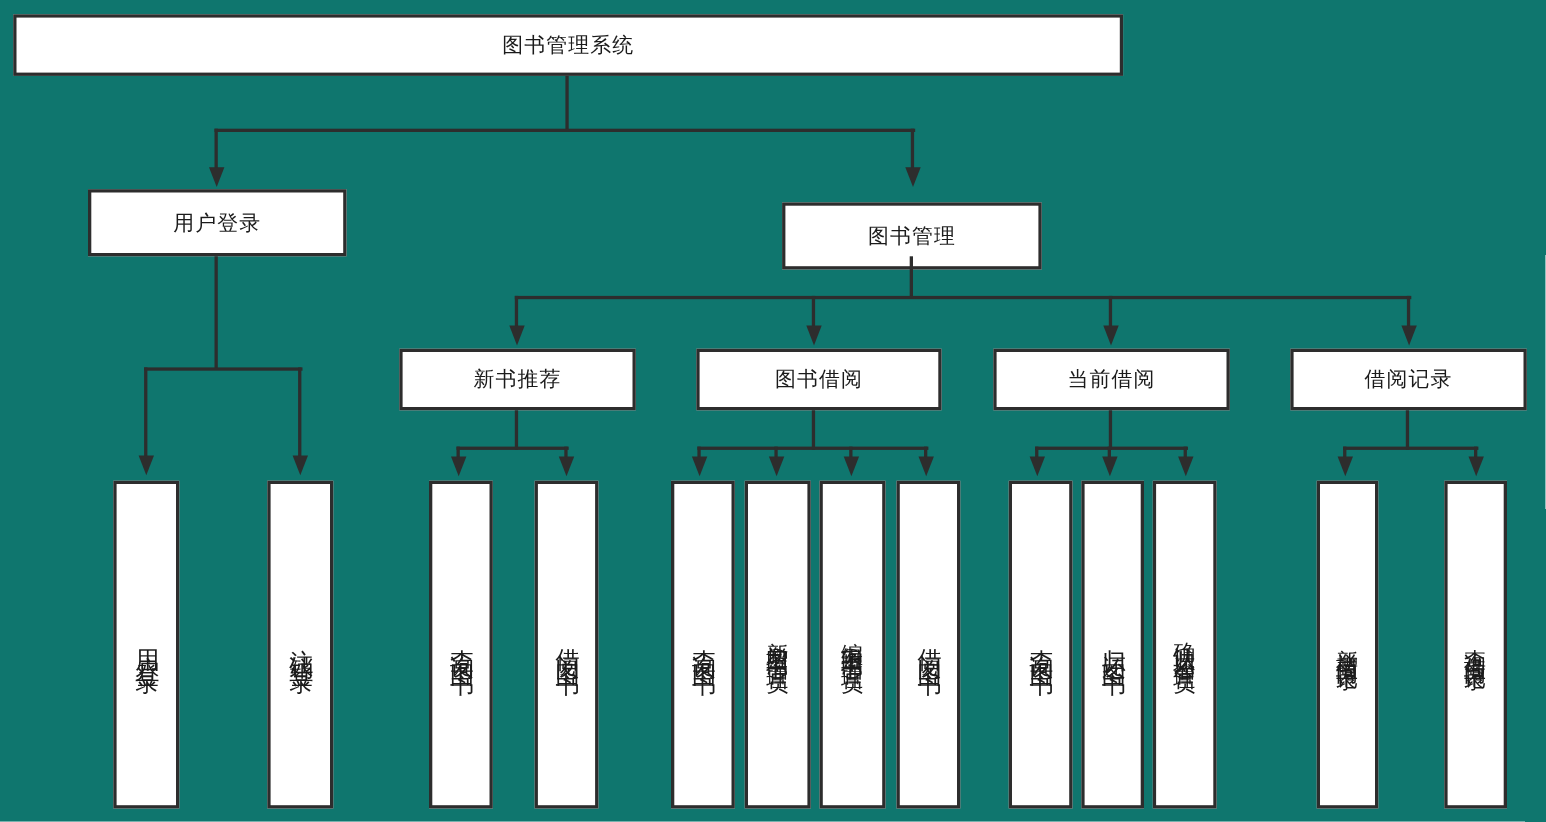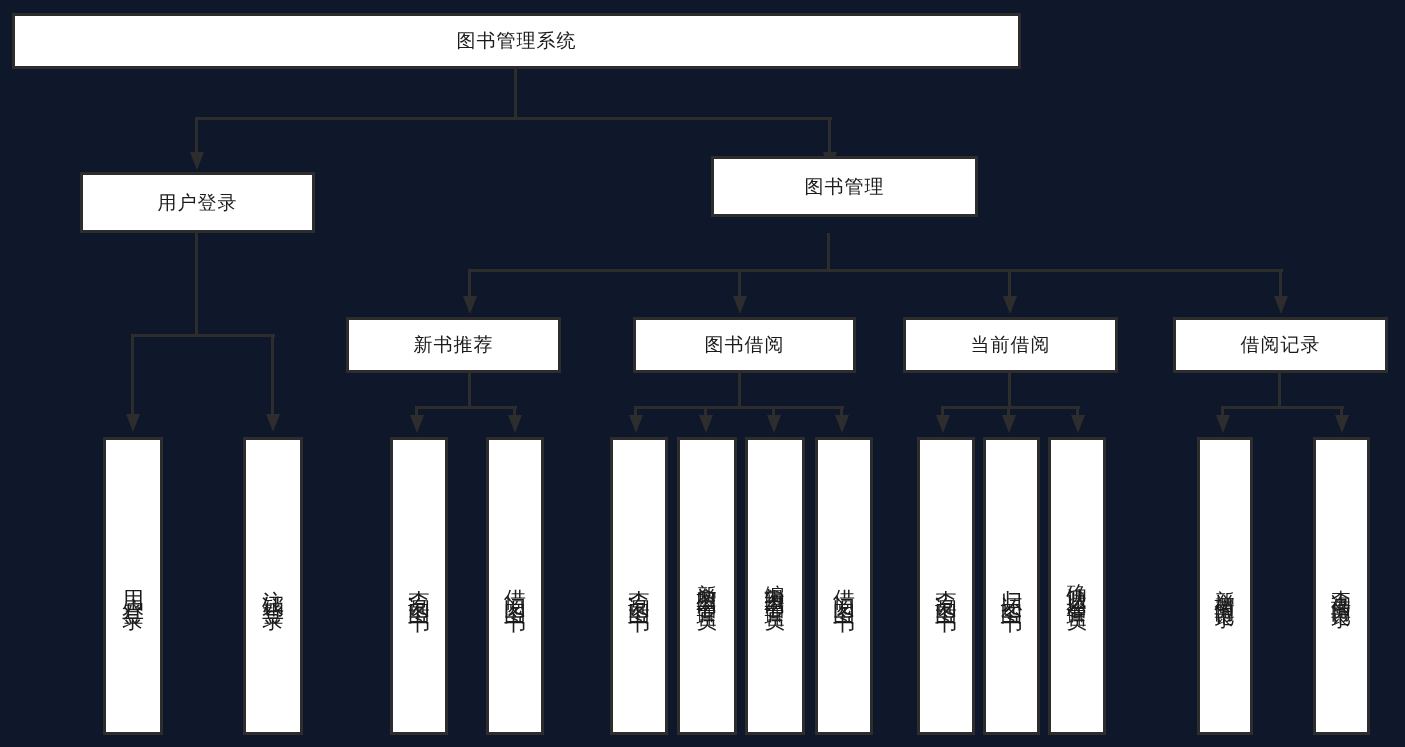--- a/index.html
+++ b/index.html
@@ -1,20 +1,20 @@
 <!DOCTYPE html>
 <html><head>
 <meta charset="utf-8">
 <style>
   html, body { margin: 0; padding: 0; background: #ffffff; }
   .stage {
     position: relative;
     width: 1405px;
     height: 747px;
-    background: #0f172a;
+    background: #0f766e;
     font-family: "DejaVu Sans", "Liberation Sans", sans-serif;
     overflow: hidden;
   }
   .box {
     position: absolute;
     box-sizing: border-box;
     border: 3px solid #2d2d2d;
     background: #ffffff;
     display: flex;
     align-items: center;
@@ -62,21 +62,21 @@
   <div class="vl" style="left:514px;top:69px;height:50px"></div>
   <div class="hl" style="left:195px;top:117px;width:637px"></div>
   <div class="vl" style="left:195px;top:117px;height:37px"></div>
   <div class="ah" style="left:190px;top:152px"></div>
   <div class="vl" style="left:828px;top:117px;height:37px"></div>
   <div class="ah" style="left:823px;top:152px"></div>
 
   <div class="box hbox" style="left:80px;top:172px;width:235px;height:61px">
     <span>用户登录</span>
   </div>
-  <div class="box hbox" style="left:711px;top:156px;width:267px;height:61px">
+  <div class="box hbox" style="left:711px;top:184px;width:236px;height:61px">
     <span>图书管理</span>
   </div>
 
   <div class="vl" style="left:195px;top:233px;height:103px"></div>
   <div class="hl" style="left:131px;top:334px;width:144px"></div>
   <div class="vl" style="left:131px;top:334px;height:81px"></div>
   <div class="ah" style="left:126px;top:414px"></div>
   <div class="vl" style="left:271px;top:334px;height:81px"></div>
   <div class="ah" style="left:266px;top:414px"></div>
 
@@ -91,21 +91,21 @@
   <div class="hl" style="left:468px;top:269px;width:815px"></div>
   <div class="vl" style="left:468px;top:269px;height:28px"></div>
   <div class="ah" style="left:463px;top:296px"></div>
   <div class="vl" style="left:738px;top:269px;height:28px"></div>
   <div class="ah" style="left:733px;top:296px"></div>
   <div class="vl" style="left:1008px;top:269px;height:28px"></div>
   <div class="ah" style="left:1003px;top:296px"></div>
   <div class="vl" style="left:1279px;top:269px;height:28px"></div>
   <div class="ah" style="left:1274px;top:296px"></div>
 
-  <div class="box hbox" style="left:346px;top:317px;width:215px;height:56px">
+  <div class="box hbox" style="left:363px;top:317px;width:215px;height:56px">
     <span>新书推荐</span>
   </div>
   <div class="box hbox" style="left:633px;top:317px;width:223px;height:56px">
     <span>图书借阅</span>
   </div>
   <div class="box hbox" style="left:903px;top:317px;width:215px;height:56px">
     <span>当前借阅</span>
   </div>
   <div class="box hbox" style="left:1173px;top:317px;width:215px;height:56px">
     <span>借阅记录</span>

